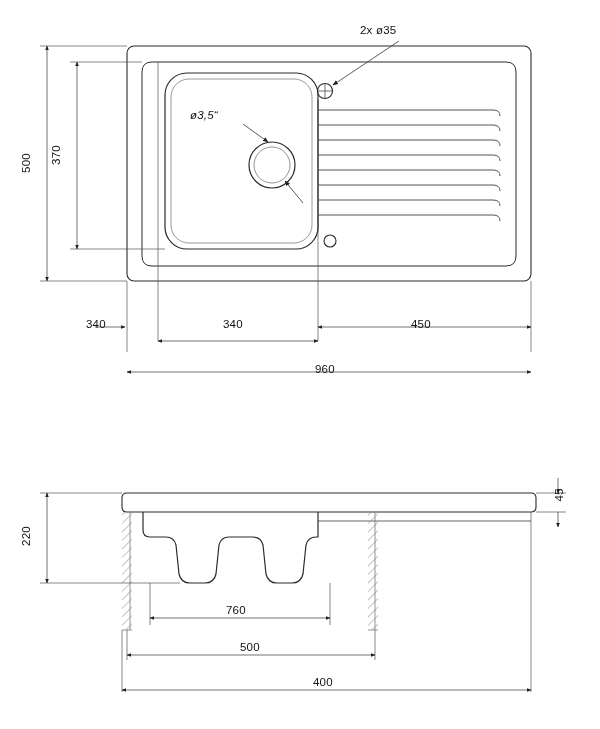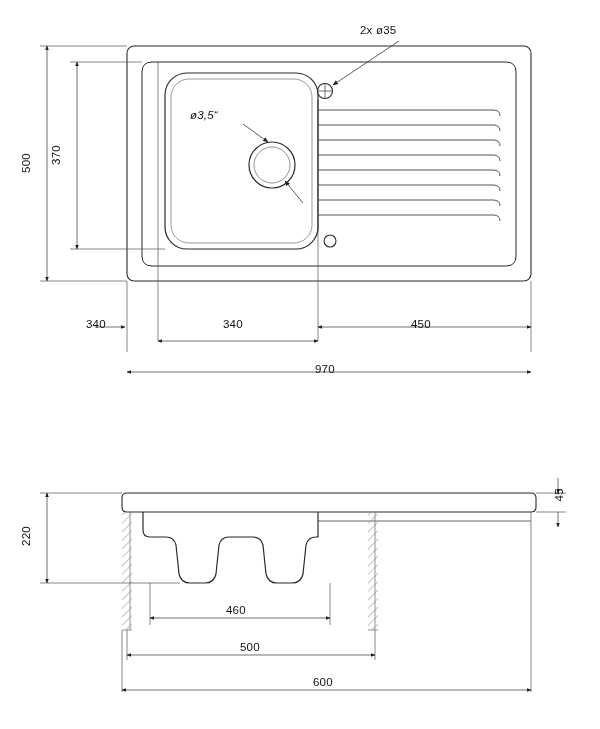--- a/index.html
+++ b/index.html
@@ -170,29 +170,29 @@
   <div class="lbl vert" style="left: 16px; top: 157px;">500</div>
 
   <div class="lbl vert" style="left: 46px; top: 149px;">370</div>
 
   <div class="lbl" style="left: 86px; top: 318px;">340</div>
 
   <div class="lbl" style="left: 223px; top: 318px;">340</div>
 
   <div class="lbl" style="left: 411px; top: 318px;">450</div>
 
-  <div class="lbl" style="left: 315px; top: 363px;">970</div>
+  <div class="lbl" style="left: 315px; top: 363px;">960</div>
 
   <div class="lbl" style="left: 360px; top: 24px;">2x ø35</div>
 
   <div class="lbl" style="left: 190px; top: 109px; font-style: italic;">ø3,5“</div>
 
   <div class="lbl vert" style="left: 16px; top: 530px;">220</div>
 
   <div class="lbl vert" style="left: 552px; top: 489px;">45</div>
 
-  <div class="lbl" style="left: 226px; top: 604px;">460</div>
+  <div class="lbl" style="left: 226px; top: 604px;">760</div>
 
   <div class="lbl" style="left: 240px; top: 641px;">500</div>
 
-  <div class="lbl" style="left: 313px; top: 676px;">600</div>
+  <div class="lbl" style="left: 313px; top: 676px;">400</div>
 
 </div>
 
 </body></html>

